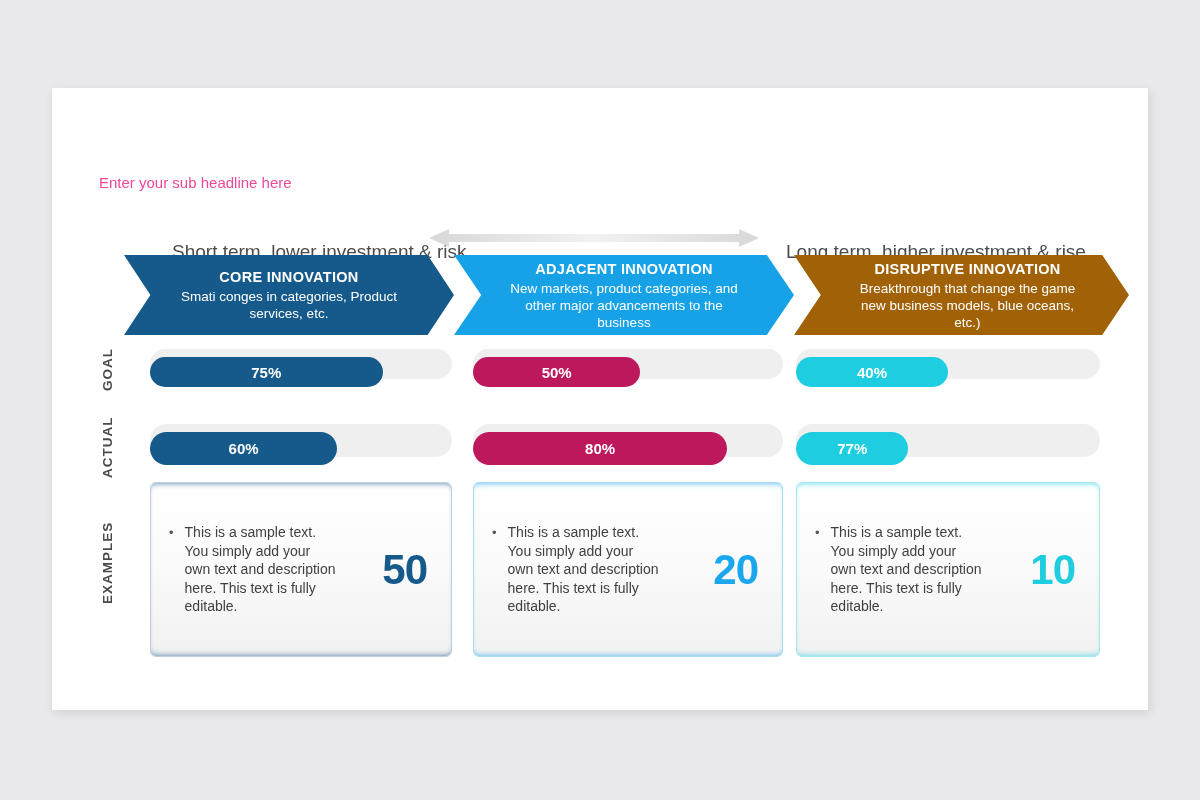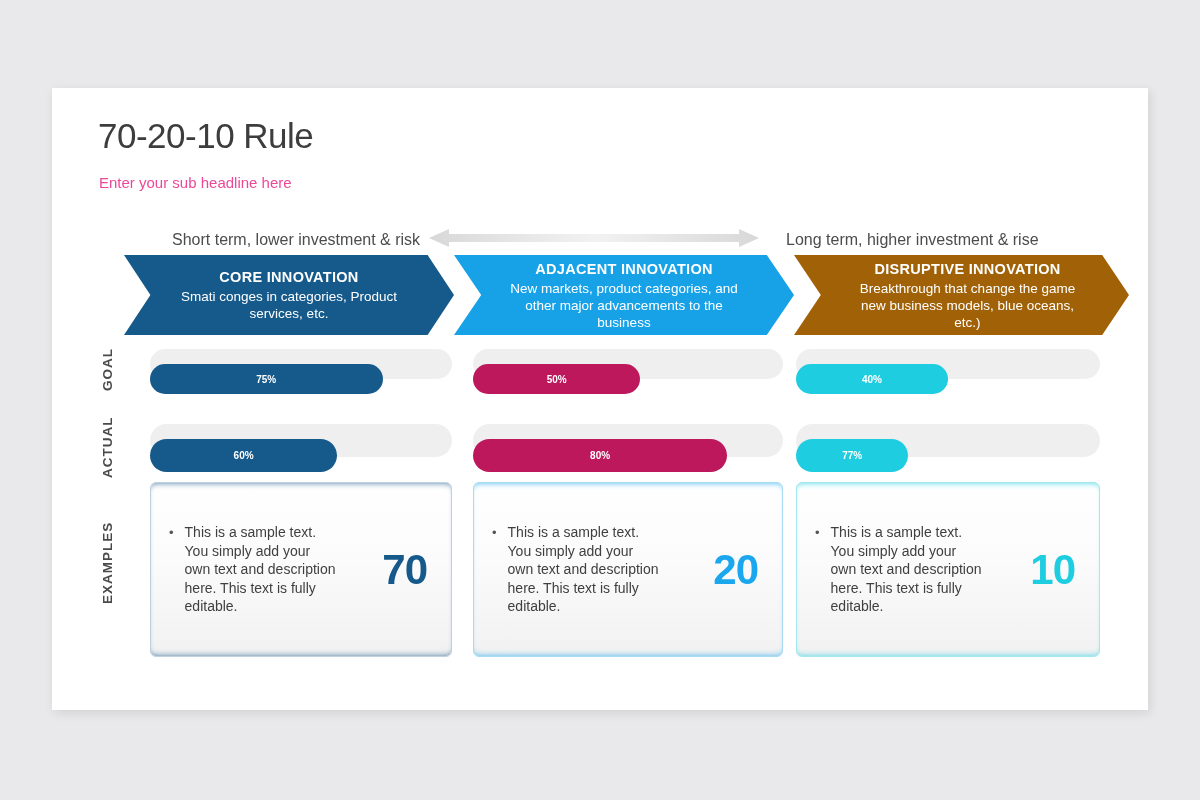--- a/index.html
+++ b/index.html
@@ -47,22 +47,22 @@
   
   #scale-row {
     position: absolute;
     left: 0;
     top: 137px;
     width: 1096px;
     height: 26px;
   }
   .scale-caption {
     position: absolute;
-    top: 4px;
-    font-size: 16px;
+    top: 16px;
+    font-size: 19px;
     color: #4c4c4c;
     white-space: nowrap;
     line-height: 22px;
   }
   #scale-left  { left: 120px; }
   #scale-right { left: 734px; }
   #scale-arrow {
     position: absolute;
     left: 377px;
     top: 3px;
@@ -147,28 +147,28 @@
   #actual-row { top: 334px; height: 38px; }
 
   .bar-track {
     position: absolute;
     background: #efefef;
     border-radius: 20px;
     height: 100%;
   }
   .bar-fill {
     position: absolute;
-    left: 0; top: 15px;
+    left: 0; top: 8px;
     height: 100%;
     border-radius: 20px;
     display: flex;
     align-items: center;
     justify-content: center;
     color: #ffffff;
-    font-size: 10px;
+    font-size: 15px;
     font-weight: bold;
   }
   #goal-row   .bar-track { height: 30px; top: 3px; }
   #actual-row .bar-track { height: 33px; top: 2px; }
 
   .track-1 { left: 98px;  width: 302px; }
   .track-2 { left: 421px; width: 310px; }
   .track-3 { left: 744px; width: 304px; }
 
   .fill-dark { background: #155a8a; }
@@ -240,21 +240,20 @@
   }
   .num-dark { color: #155a8a; }
   .num-mid  { color: #1aa7ee; }
   .num-cyan { color: #1fcde0; }
 </style>
 </head>
 <body>
 
 <div id="slide">
 
-  <div id="title">70-20-10 Rule</div>
   <div id="subtitle">Enter your sub headline here</div>
 
   <div id="scale-row">
     <div id="scale-left" class="scale-caption">Short term, lower investment &amp; risk</div>
     <div id="scale-arrow">
       <svg width="330" height="20" viewBox="0 0 330 20">
         <defs>
           <linearGradient id="arrGrad" x1="0" y1="0" x2="1" y2="0">
             <stop offset="0%" stop-color="#d8d8d8"></stop>
             <stop offset="50%" stop-color="#f2f2f2"></stop>
@@ -316,21 +315,21 @@
     </div>
   </div>
 
   <div id="cards-row">
     <div class="card" id="card-1">
       <div class="card-inner">
         <div class="card-bullet">
           <span class="bullet-dot">•</span>
           <span class="bullet-text">This is a sample text. You simply add your own text and description here. This text is fully editable.</span>
         </div>
-        <div class="card-num num-dark">70</div>
+        <div class="card-num num-dark">50</div>
       </div>
     </div>
     <div class="card" id="card-2">
       <div class="card-inner">
         <div class="card-bullet">
           <span class="bullet-dot">•</span>
           <span class="bullet-text">This is a sample text. You simply add your own text and description here. This text is fully editable.</span>
         </div>
         <div class="card-num num-mid">20</div>
       </div>

